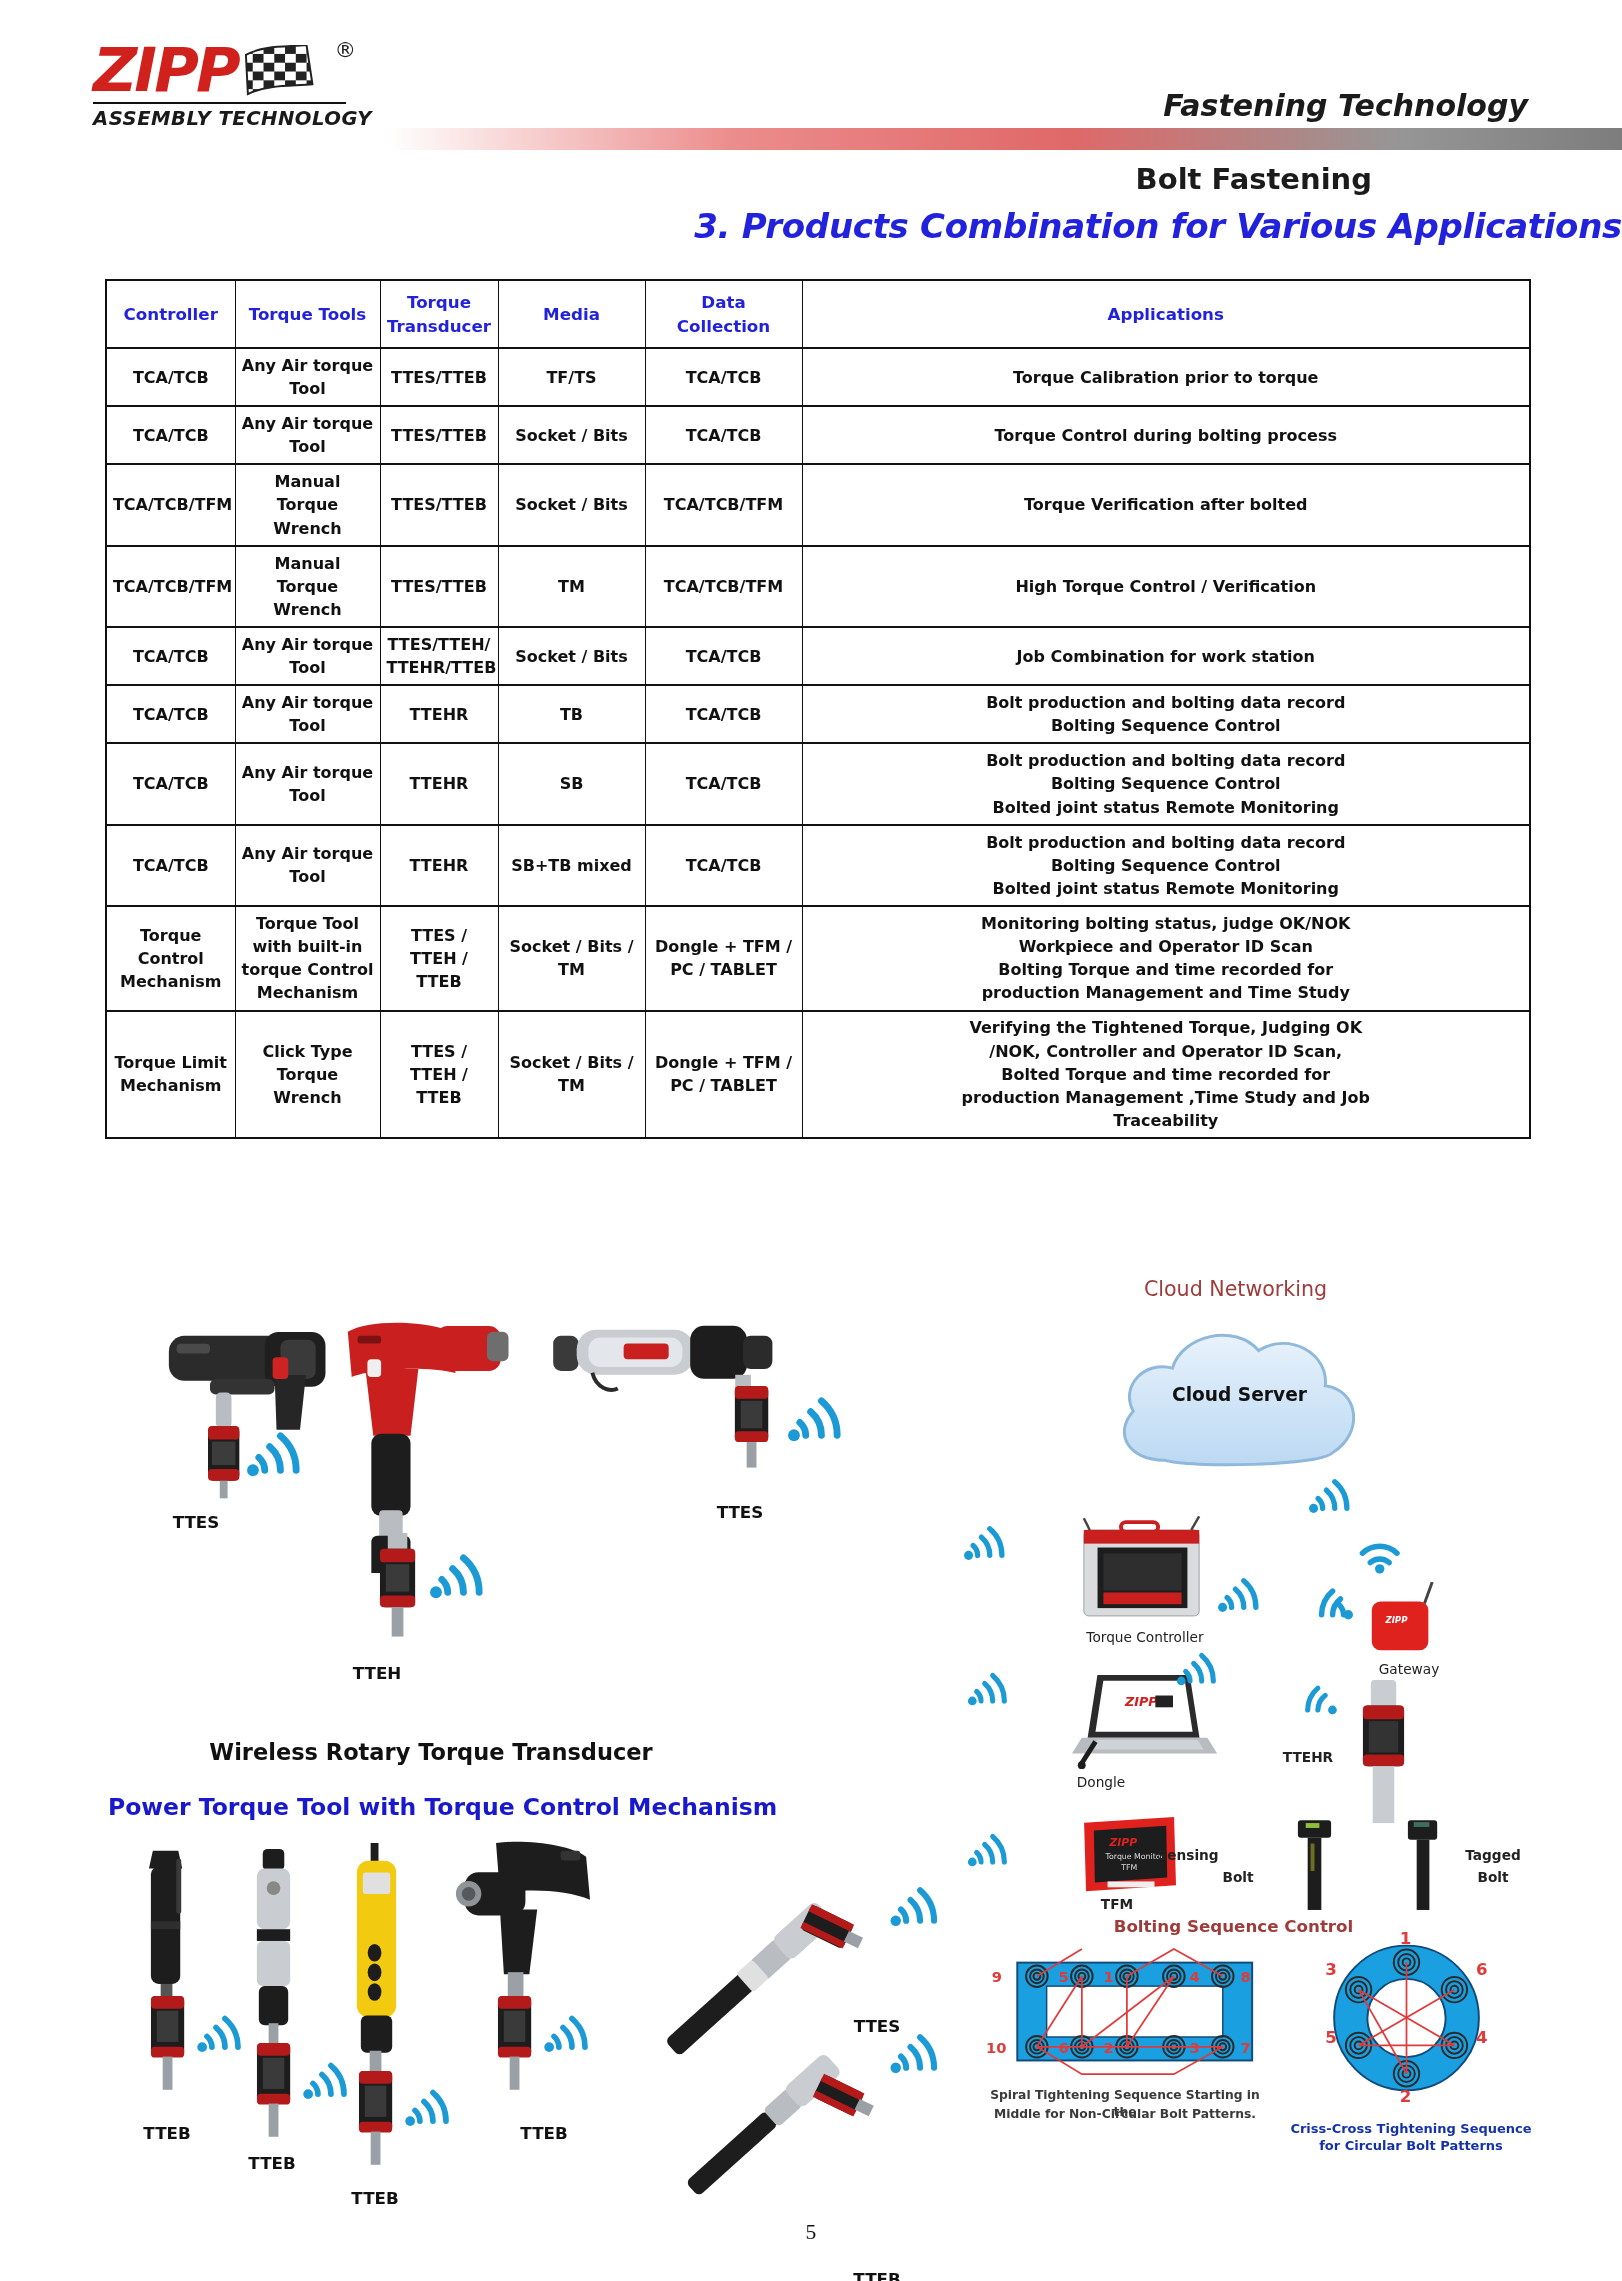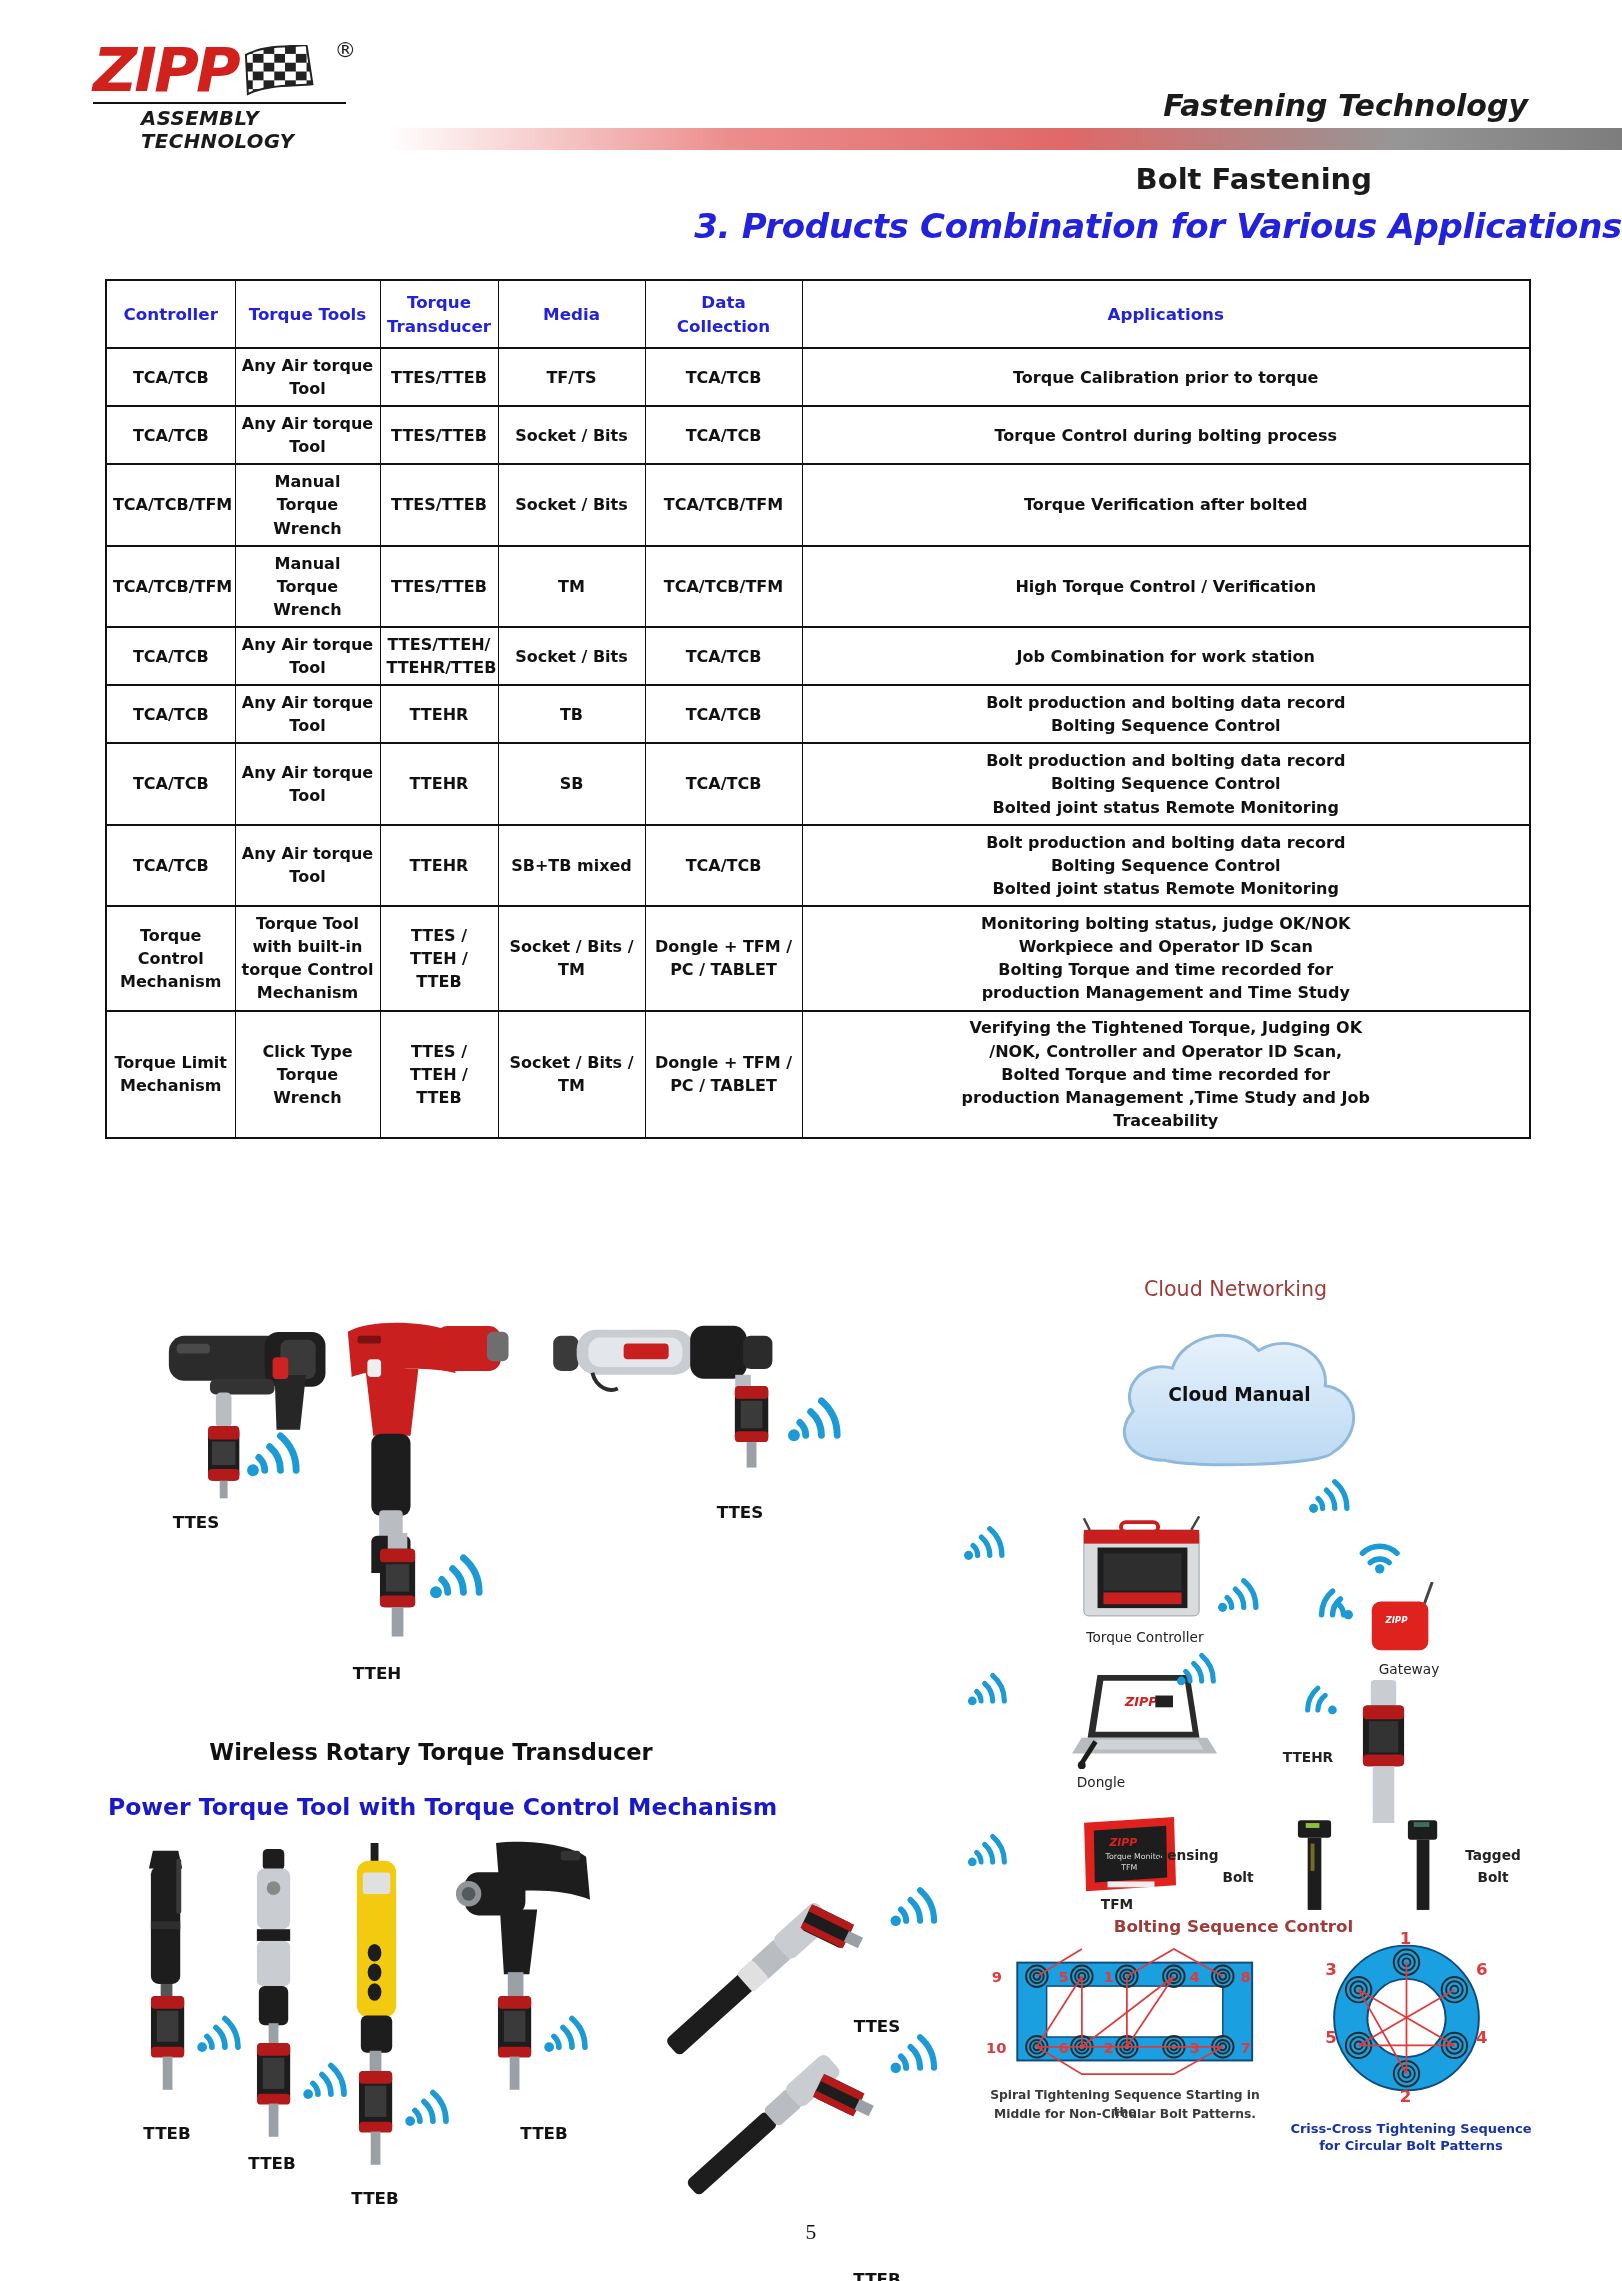--- a/index.html
+++ b/index.html
@@ -27,21 +27,20 @@
   .reg-mark {
     font-size:21.6px; color:#222; margin-left:2.9px; margin-top:-3.9px;
     font-family:"DejaVu Sans", sans-serif;
   }
   .logo-rule { border-top:2.9px solid #111; margin-top:2px; width:253px; }
   .assembly-tech {
     font-family:"DejaVu Sans", sans-serif;
     font-weight:bold; font-style:italic;
     font-size:19.6px; color:#1a1a1a; letter-spacing:0.5px;
     margin-top:2.9px;
-    margin-left:48px;
   }
 
   .grad-bar {
     position:absolute; left:387px; top:128px; width:1235px; height:21.6px;
     background:linear-gradient(to right,
       rgba(255,255,255,1) 0%,
       rgba(236,140,140,1) 28%,
       rgba(224,104,104,1) 55%,
       rgba(150,150,150,1) 82%,
       rgba(125,125,125,1) 100%);
@@ -587,21 +586,21 @@
           <stop offset="0%" stop-color="#e8f2fb"></stop>
           <stop offset="55%" stop-color="#cfe4f7"></stop>
           <stop offset="100%" stop-color="#bcd9f2"></stop>
         </linearGradient>
       </defs>
       <path d="M68,150 C30,150 16,122 36,100 C22,74 48,48 76,56
                C86,22 140,10 164,38 C196,18 236,42 232,74
                C266,78 272,122 240,142 C228,156 92,158 68,150 Z" fill="url(#cg)" stroke="#8fb8da" stroke-width="3"></path>
     </svg>
   </div>
-  <div class="cap" style="left:1117px; top:125px; width:245px; font-size:18.6px;">Cloud Manual</div>
+  <div class="cap" style="left:1117px; top:125px; width:245px; font-size:18.6px;">Cloud Server</div>
 
   <div class="tool" style="left:1078px; top:257px;">
     <svg width="127" height="108" viewBox="0 0 130 110">
       <rect x="6" y="14" width="118" height="88" rx="5" fill="#d9dbdd" stroke="#9aa0a6"></rect>
       <rect x="6" y="14" width="118" height="14" fill="#c9201f"></rect>
       <rect x="44" y="6" width="38" height="10" rx="5" fill="none" stroke="#c9201f" stroke-width="4"></rect>
       <rect x="20" y="32" width="92" height="62" fill="#1d1d1d"></rect>
       <rect x="26" y="38" width="80" height="38" fill="#2e2e2e"></rect>
       <rect x="26" y="78" width="80" height="12" fill="#c9201f"></rect>
       <line x1="116" y1="14" x2="124" y2="0" stroke="#444" stroke-width="2.5"></line>

